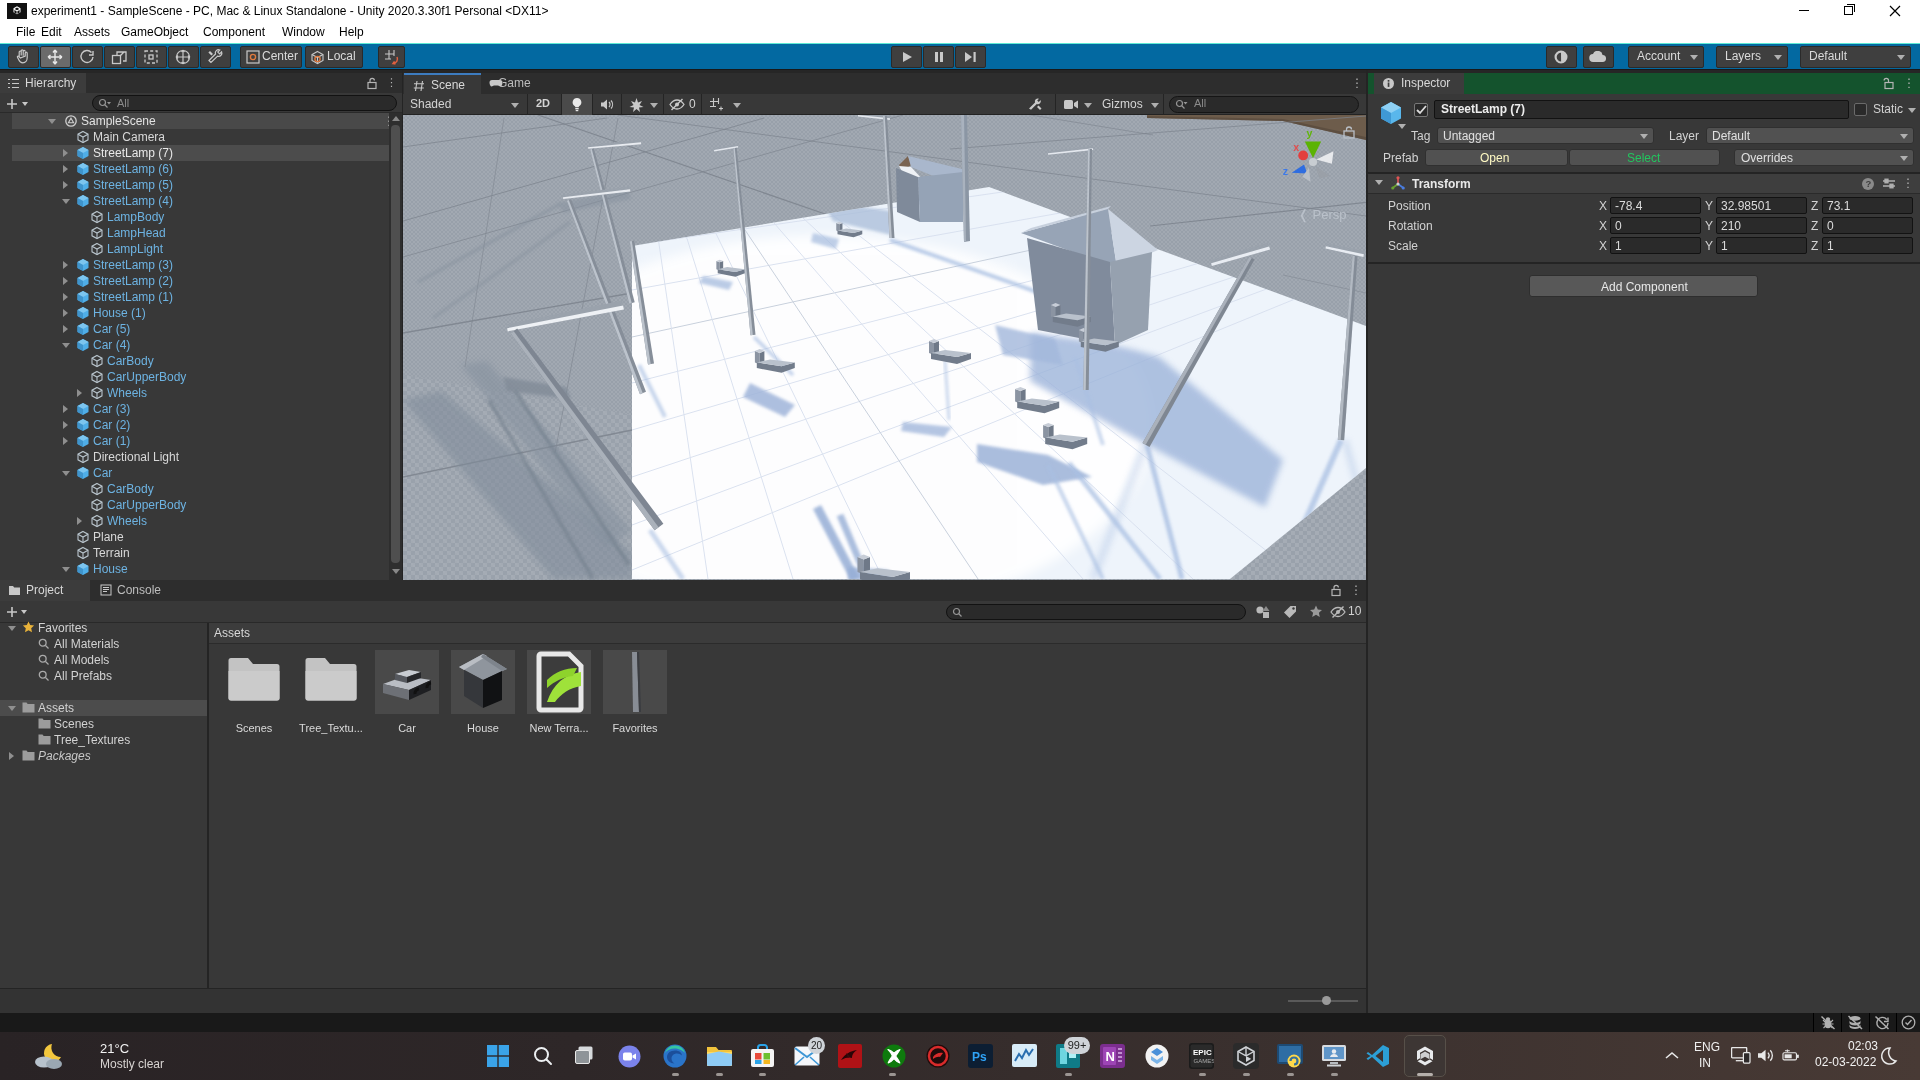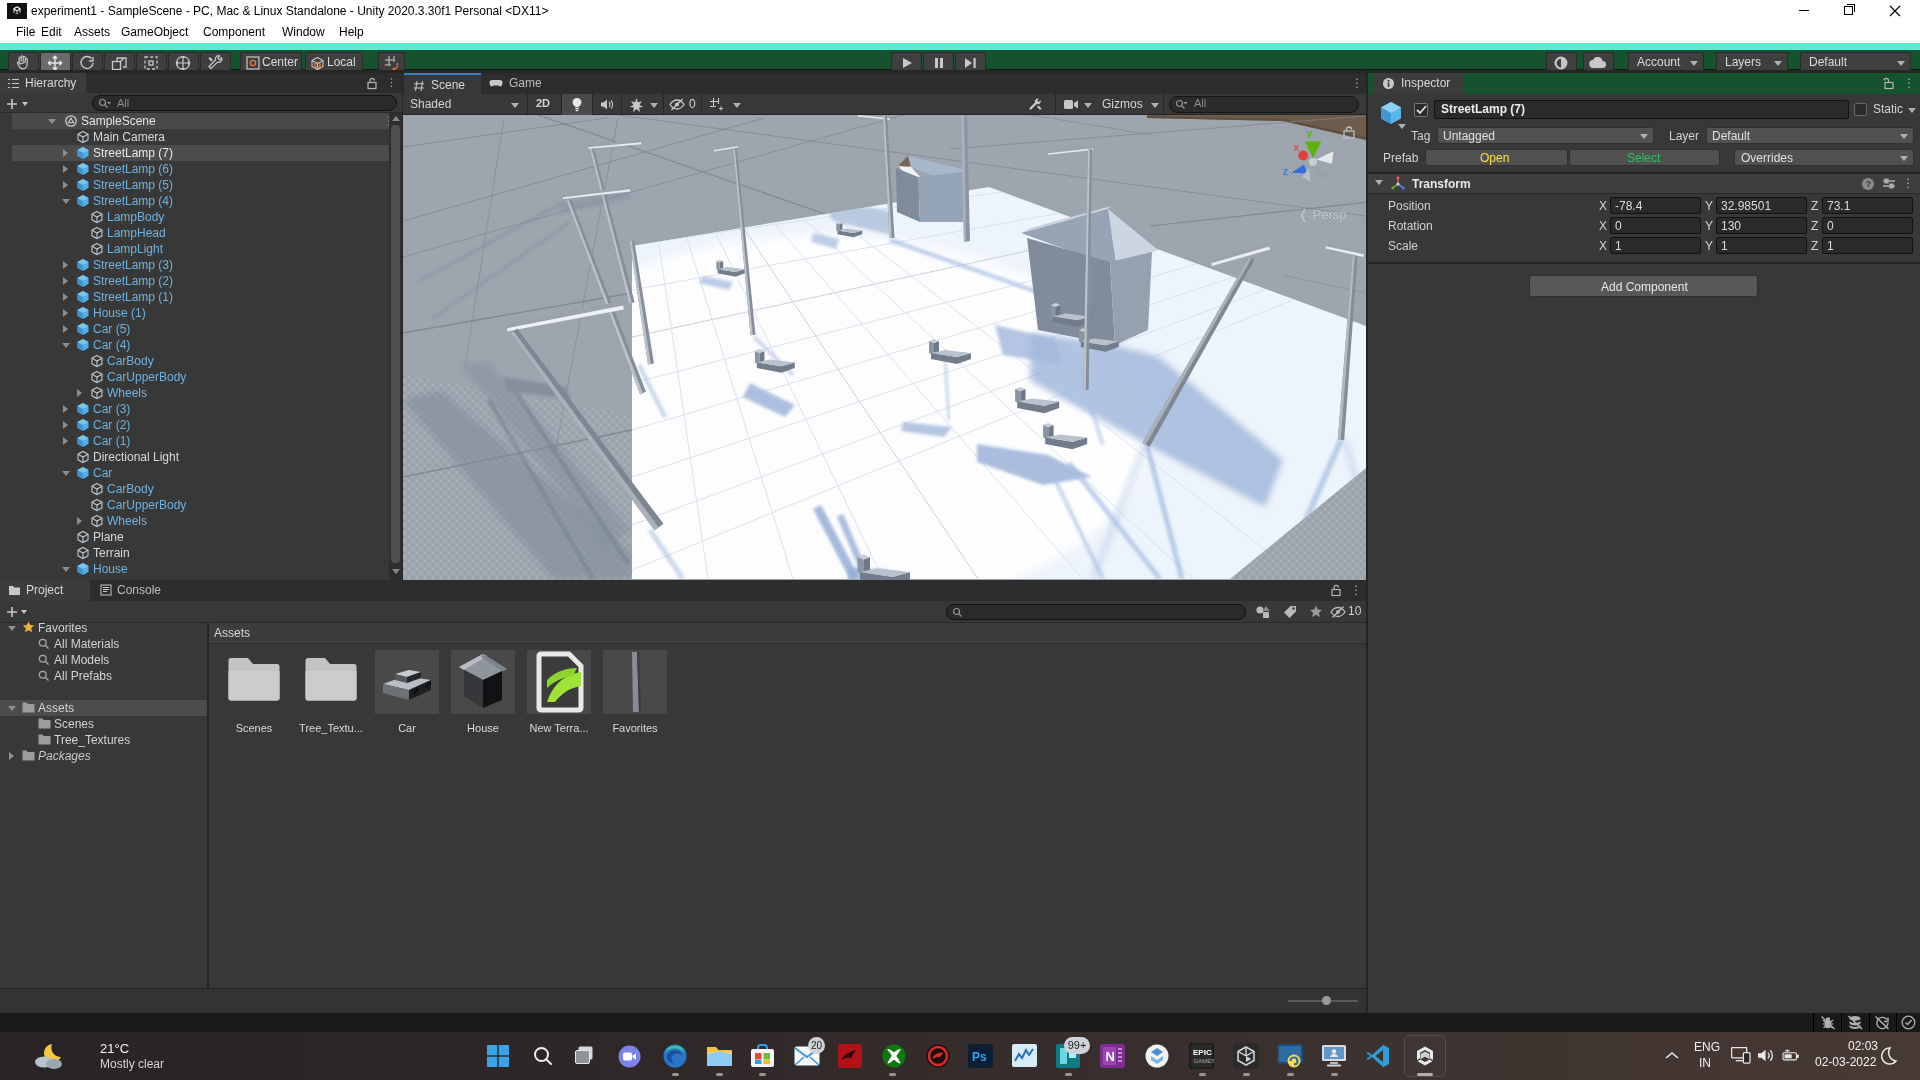--- a/index.html
+++ b/index.html
@@ -33,21 +33,21 @@
 <div class="abs" style="left:0;top:22px;width:1920px;height:21px;background:#ffffff;color:#000;font-size:12px">
   <span class="abs" style="left:16px;top:3px">File</span>
   <span class="abs" style="left:41px;top:3px">Edit</span>
   <span class="abs" style="left:74px;top:3px">Assets</span>
   <span class="abs" style="left:121px;top:3px">GameObject</span>
   <span class="abs" style="left:203px;top:3px">Component</span>
   <span class="abs" style="left:282px;top:3px">Window</span>
   <span class="abs" style="left:339px;top:3px">Help</span>
 </div>
 
-<div class="abs" style="left:0;top:43px;width:1920px;height:27px;background:#14532d;border-top:7px solid #5eead4;border-bottom:1px solid #191919">
+<div class="abs" style="left:0;top:43px;width:1920px;height:27px;background:#0369a1;border-top:1px solid #5eead4;border-bottom:1px solid #191919">
   <div style="position:absolute;left:8px;top:2px;width:31px;height:22px;background:#3f3f3f;border:1px solid #2a2a2a;border-radius:2px"></div>
 <svg width="18" height="18" viewBox="0 0 18 18" style="position:absolute;left:14px;top:4px">&lt;<g fill="none" stroke="#c8c8c8" stroke-width="1.2">
         <path d="M5.2 8.5V4a1 1 0 0 1 2 0M7.2 7.5V2.8a1 1 0 0 1 2 0M9.2 7.7V3.4a1 1 0 0 1 2 0M11.2 8V5.2a1 1 0 0 1 2 0v4.4c0 3-1.8 5.2-4.3 5.2-2.1 0-3.3-1-4-2.7L3.5 9.3c-.4-.8.6-1.6 1.3-.9l1.5 1.6z"></path>
       </g></svg>
 <div style="position:absolute;left:40px;top:2px;width:31px;height:22px;background:#6b6b6b;border:1px solid #2a2a2a;border-radius:2px"></div>
 <svg width="18" height="18" viewBox="0 0 18 18" style="position:absolute;left:46px;top:4px">&lt;<path d="M9 2v14M2 9h14M9 2l-2 2.5M9 2l2 2.5M9 16l-2-2.5M9 16l2-2.5M2 9l2.5-2M2 9l2.5 2M16 9l-2.5-2M16 9l-2.5 2" fill="none" stroke="#e8e8e8" stroke-width="1.4"></path></svg>
 <div style="position:absolute;left:72px;top:2px;width:31px;height:22px;background:#3f3f3f;border:1px solid #2a2a2a;border-radius:2px"></div>
 <svg width="18" height="18" viewBox="0 0 18 18" style="position:absolute;left:78px;top:4px">&lt;<path d="M13.5 4.5A6 6 0 1 0 15 9M15 3v4h-4" fill="none" stroke="#c8c8c8" stroke-width="1.4"></path></svg>
 <div style="position:absolute;left:104px;top:2px;width:31px;height:22px;background:#3f3f3f;border:1px solid #2a2a2a;border-radius:2px"></div>
 <svg width="18" height="18" viewBox="0 0 18 18" style="position:absolute;left:110px;top:4px">&lt;<g fill="none" stroke="#c8c8c8" stroke-width="1.3">
@@ -481,21 +481,21 @@
           <g stroke="#c8c8c8" stroke-width="1.1" fill="none">
             <path d="M4 1 2.5 11M9.5 1 8 11M1 3.8h10M0.8 8h10"></path>
           </g>
         </svg>
       <span style="margin-left:27px">Scene</span>
     </div>
     <div class="tab" style="left:78px;width:75px;background:#2d2d2d;color:#bdbdbd">
       <svg class="abs" style="left:8px;top:5px" width="14" height="11" viewBox="0 0 14 11">
           <path d="M3 2h8a2.5 2.5 0 0 1 2.5 2.5c0 2-1 4-2.2 4-.8 0-1.4-.9-2.3-.9H5c-.9 0-1.5.9-2.3.9C1.5 8.5.5 6.5.5 4.5A2.5 2.5 0 0 1 3 2z" fill="#c8c8c8"></path>
         </svg>
-      <span style="margin-left:28px">Game</span>
+      <span style="margin-left:17px">Game</span>
     </div>
     <div class="abs" style="left:948px;top:3px;color:#b4b4b4">⋮</div>
   </div>
   <div class="abs" style="left:0;top:24px;width:963px;height:21px;background:#383838;border-bottom:1px solid #232323">
       <span style="position:absolute;left:7px;top:3px;color:#d4d4d4">Shaded</span>
 <div style="position:absolute;left:108px;top:9px;width:0;height:0;border-left:4px solid transparent;border-right:4px solid transparent;border-top:5px solid #b0b0b0"></div>
 <div style="position:absolute;left:124px;top:0;width:1px;height:21px;background:#242424"></div>
 <span style="position:absolute;left:133px;top:3px;color:#d4d4d4;font-weight:bold;font-size:11px">2D</span>
 <div style="position:absolute;left:158px;top:0;width:1px;height:21px;background:#242424"></div>
 <div style="position:absolute;left:159px;top:0px;width:30px;height:21px;background:#4a4a4a"></div>
@@ -815,21 +815,21 @@
 <span style="position:absolute;left:43px;top:59px;color:#d2d2d2">Tag</span>
 <div class="ddown" style="position:absolute;left:69px;top:57px;width:217px;height:17px"></div>
 <span style="position:absolute;left:75px;top:59px;color:#e0e0e0">Untagged</span>
 <div style="position:absolute;left:272px;top:64px;width:0;height:0;border-left:4px solid transparent;border-right:4px solid transparent;border-top:5px solid #b0b0b0"></div>
 <span style="position:absolute;left:301px;top:59px;color:#d2d2d2">Layer</span>
 <div class="ddown" style="position:absolute;left:338px;top:57px;width:208px;height:17px"></div>
 <span style="position:absolute;left:344px;top:59px;color:#e0e0e0">Default</span>
 <div style="position:absolute;left:532px;top:64px;width:0;height:0;border-left:4px solid transparent;border-right:4px solid transparent;border-top:5px solid #b0b0b0"></div>
 <span style="position:absolute;left:15px;top:81px;color:#d2d2d2">Prefab</span>
 <div class="ddown" style="position:absolute;left:57px;top:79px;width:143px;height:17px"></div>
-<span style="position:absolute;left:112px;top:81px;color:#fde047">Open</span>
+<span style="position:absolute;left:112px;top:81px;color:#fef9c3">Open</span>
 <div class="ddown" style="position:absolute;left:201px;top:79px;width:151px;height:17px"></div>
 <span style="position:absolute;left:259px;top:81px;color:#22c55e">Select</span>
 <div class="ddown" style="position:absolute;left:366px;top:79px;width:180px;height:17px"></div>
 <span style="position:absolute;left:373px;top:81px;color:#e0e0e0">Overrides</span>
 <div style="position:absolute;left:532px;top:86px;width:0;height:0;border-left:4px solid transparent;border-right:4px solid transparent;border-top:5px solid #b0b0b0"></div>
 <div style="position:absolute;left:0;top:102px;width:552px;height:2px;background:#242424"></div>
 <div style="position:absolute;left:0;top:104px;width:552px;height:20px;background:#3e3e3e;border-bottom:1px solid #2a2a2a"></div>
 <div style="position:absolute;left:7px;top:110px;width:0;height:0;border-left:4px solid transparent;border-right:4px solid transparent;border-top:5px solid #b0b0b0"></div>
 <svg width="16" height="16" viewBox="0 0 16 16" style="position:absolute;left:22px;top:106px">
       <path d="M8 8 8 1.5" stroke="#e05555" stroke-width="1.6"></path>
@@ -862,21 +862,21 @@
     <span style="position:absolute;left:353px;top:129px;color:#dcdcdc">32.98501</span>
     <span style="position:absolute;left:443px;top:129px;color:#d2d2d2">Z</span>
     <div class="field" style="position:absolute;left:454px;top:127px;width:91px;height:17px"></div>
     <span style="position:absolute;left:459px;top:129px;color:#dcdcdc">73.1</span>
 <span style="position:absolute;left:20px;top:149px;color:#d2d2d2">Rotation</span>
     <span style="position:absolute;left:231px;top:149px;color:#d2d2d2">X</span>
     <div class="field" style="position:absolute;left:242px;top:147px;width:91px;height:17px"></div>
     <span style="position:absolute;left:247px;top:149px;color:#dcdcdc">0</span>
     <span style="position:absolute;left:337px;top:149px;color:#d2d2d2">Y</span>
     <div class="field" style="position:absolute;left:348px;top:147px;width:91px;height:17px"></div>
-    <span style="position:absolute;left:353px;top:149px;color:#dcdcdc">130</span>
+    <span style="position:absolute;left:353px;top:149px;color:#dcdcdc">210</span>
     <span style="position:absolute;left:443px;top:149px;color:#d2d2d2">Z</span>
     <div class="field" style="position:absolute;left:454px;top:147px;width:91px;height:17px"></div>
     <span style="position:absolute;left:459px;top:149px;color:#dcdcdc">0</span>
 <span style="position:absolute;left:20px;top:169px;color:#d2d2d2">Scale</span>
     <span style="position:absolute;left:231px;top:169px;color:#d2d2d2">X</span>
     <div class="field" style="position:absolute;left:242px;top:167px;width:91px;height:17px"></div>
     <span style="position:absolute;left:247px;top:169px;color:#dcdcdc">1</span>
     <span style="position:absolute;left:337px;top:169px;color:#d2d2d2">Y</span>
     <div class="field" style="position:absolute;left:348px;top:167px;width:91px;height:17px"></div>
     <span style="position:absolute;left:353px;top:169px;color:#dcdcdc">1</span>

